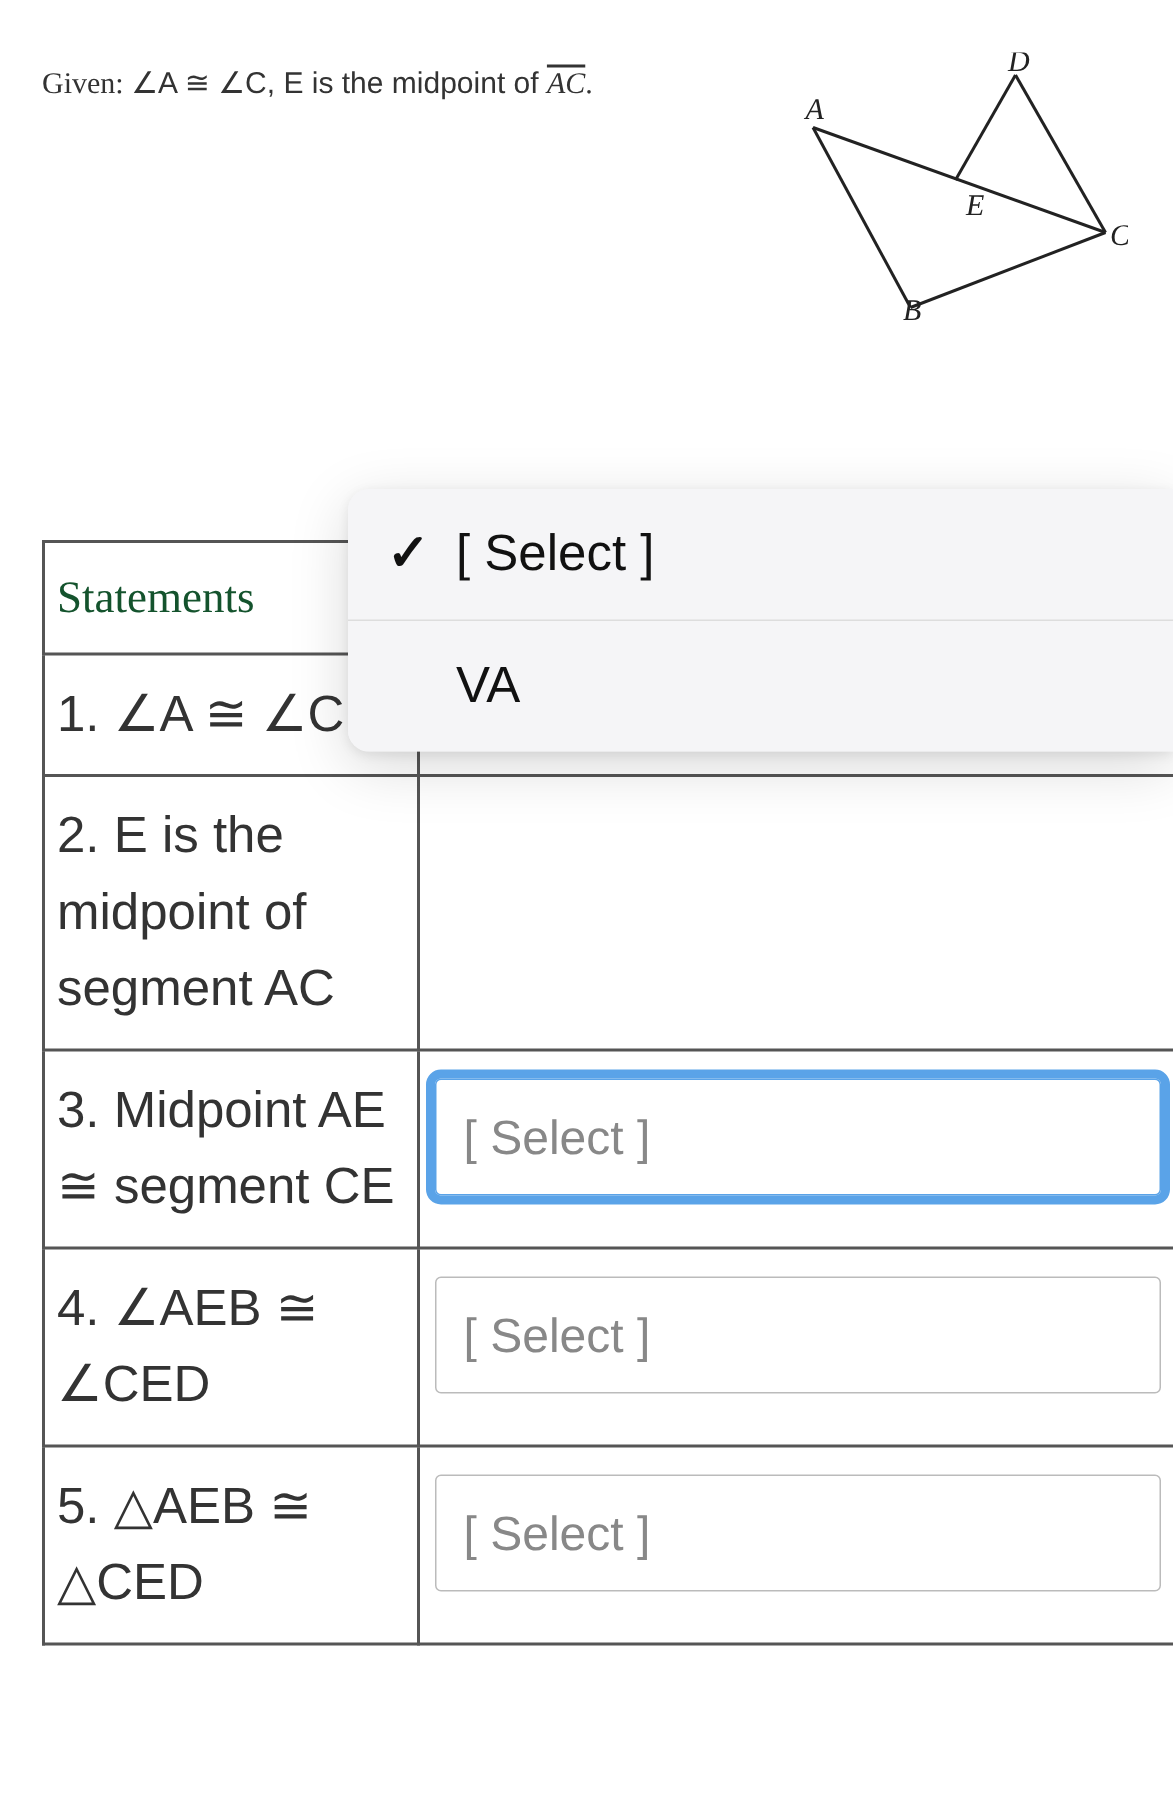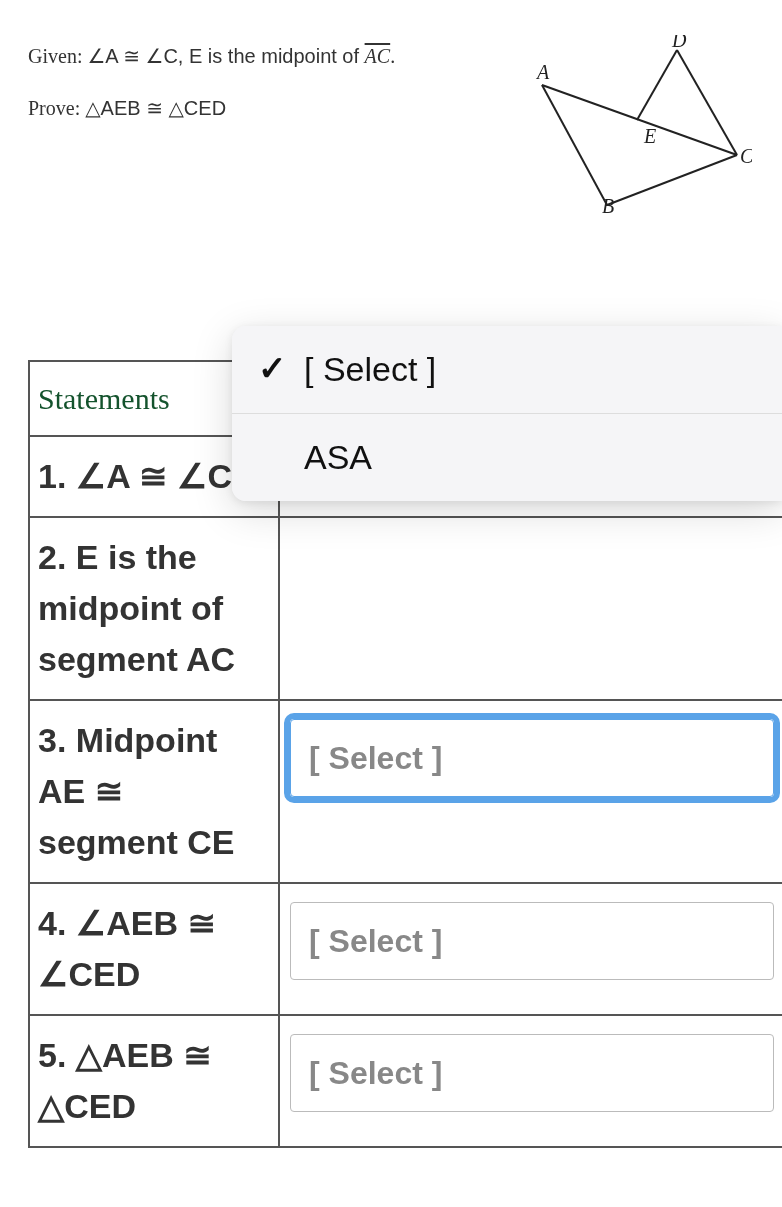--- a/index.html
+++ b/index.html
@@ -42,21 +42,20 @@
     font-size: 34px;
     font-weight: 300;
     color: #333;
   }
   .proof-table th, .proof-table td {
     border: 2px solid #555;
     padding: 14px 10px 14px 8px;
     text-align: left;
     vertical-align: top;
     line-height: 1.5;
-    font-weight: bold;
   }
   .proof-table th {
     font-weight: 400;
     font-size: 30px;
     color: #14532d;
     font-family: Georgia, "Times New Roman", serif;
   }
   .proof-table .stcol { width: 250px; }
   .select-box {
     display: block;
@@ -108,24 +107,20 @@
 <body>
 
 <div class="page">
 
   <div class="problem">
     <div>
       <span>Given: </span>
       <span class="angle">∠A ≅ ∠C, E is the midpoint of </span>
       <span class="overline">AC</span><span>.</span>
     </div>
-    <div class="line2">
-      <span>Prove: </span>
-      <span class="angle">△AEB ≅ △CED</span>
-    </div>
   </div>
 
   <div class="figure">
     <svg viewBox="0 0 230 180" width="230" height="180">
       <g stroke="#222" stroke-width="2" fill="none">
         <line x1="20" y1="50" x2="85" y2="170"></line>
         <line x1="85" y1="170" x2="215" y2="120"></line>
         <line x1="20" y1="50" x2="215" y2="120"></line>
         <line x1="155" y1="15" x2="215" y2="120"></line>
         <line x1="155" y1="15" x2="115" y2="85"></line>
@@ -170,16 +165,16 @@
       <td class="stcol"><span>5.</span> <span>△AEB ≅ △CED</span></td>
       <td>
         <div class="select-box">[ Select ]</div>
       </td>
     </tr>
   </tbody>
     </table>
 
   <div class="popover">
     <div class="opt selected">[ Select ]</div>
-    <div class="opt">ASA</div>
+    <div class="opt">VA</div>
   </div>
 
 </div>
 
 </body></html>

